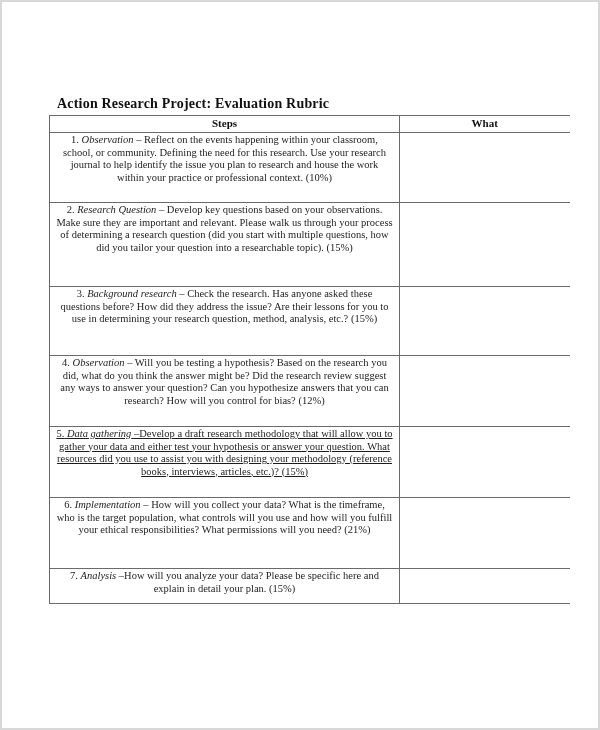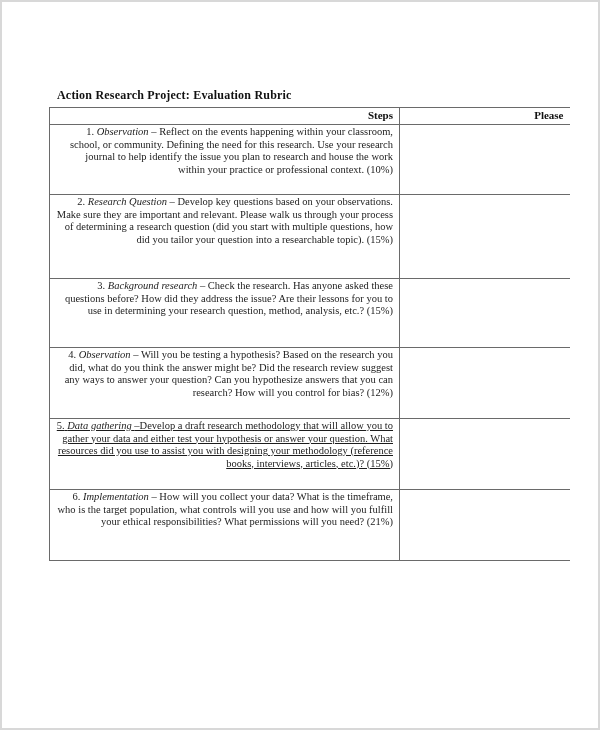--- a/index.html
+++ b/index.html
@@ -13,41 +13,41 @@
   .frame {
     box-sizing: border-box;
     width: 600px; height: 730px;
     border: 2px solid #d8d8d8;
     background: #ffffff;
   }
   .page {
     padding: 84px 0 0 47px;
   }
   .doc-title {
-    font-size: 12px;
+    font-size: 14px;
     font-weight: bold;
     line-height: 19px;
-    margin: 0 0 2px 8px;
+    margin: 8px 0 2px 8px;
     letter-spacing: 0.2px;
     color: #111111;
   }
   table.rubric {
     border-collapse: collapse;
     table-layout: fixed;
     width: 520px;
   }
   table.rubric col.c-steps { width: 350px; }
   table.rubric col.c-notes { width: 170px; }
   table.rubric th, table.rubric td {
     border-top: 1px solid #6a6a6a;
     border-bottom: 1px solid #6a6a6a;
     border-left: 1px solid #6a6a6a;
     border-right: none;           
     vertical-align: top;
-    text-align: right;
+    text-align: center;
     padding: 1px 6px 2px 6px;
     font-size: 10.5px;
     line-height: 12.5px;
   }
   table.rubric th {
     font-size: 11px;
     font-weight: bold;
     height: 13px;
     color: #111111;
   }
@@ -70,21 +70,21 @@
     <h1 class="doc-title">Action Research Project: Evaluation Rubric</h1>
 
     <table class="rubric">
       <colgroup>
           <col class="c-steps">
           <col class="c-notes">
         </colgroup>
       <thead>
         <tr>
           <th>Steps</th>
-          <th>Please</th>
+          <th>What</th>
         </tr>
       </thead>
       <tbody>
         <tr class="r1">
           <td>
               <p><span>1.</span> <span class="term">Observation</span> <span>– Reflect on the events happening within your classroom, school, or community. Defining the need for this research. Use your research journal to help identify the issue you plan to research and house the work within your practice or professional context. (10%)</span></p>
             </td>
           <td></td>
         </tr>
         <tr class="r2">
@@ -110,17 +110,23 @@
               <p><span>5.</span> <span class="term">Data gathering</span> <span>–Develop a draft research methodology that will allow you to gather your data and either test your hypothesis or answer your question. What resources did you use to assist you with designing your methodology (reference books, interviews, articles, etc.)? (15%)</span></p>
             </td>
           <td></td>
         </tr>
         <tr class="r6">
           <td>
               <p><span>6.</span> <span class="term">Implementation</span> <span>– How will you collect your data? What is the timeframe, who is the target population, what controls will you use and how will you fulfill your ethical responsibilities? What permissions will you need? (21%)</span></p>
             </td>
           <td></td>
         </tr>
+        <tr class="r7">
+          <td>
+              <p><span>7.</span> <span class="term">Analysis</span> <span>–How will you analyze your data? Please be specific here and explain in detail your plan. (15%)</span></p>
+            </td>
+          <td></td>
+        </tr>
       </tbody>
     </table>
 
   </div>
 </div>
 
 </body></html>

